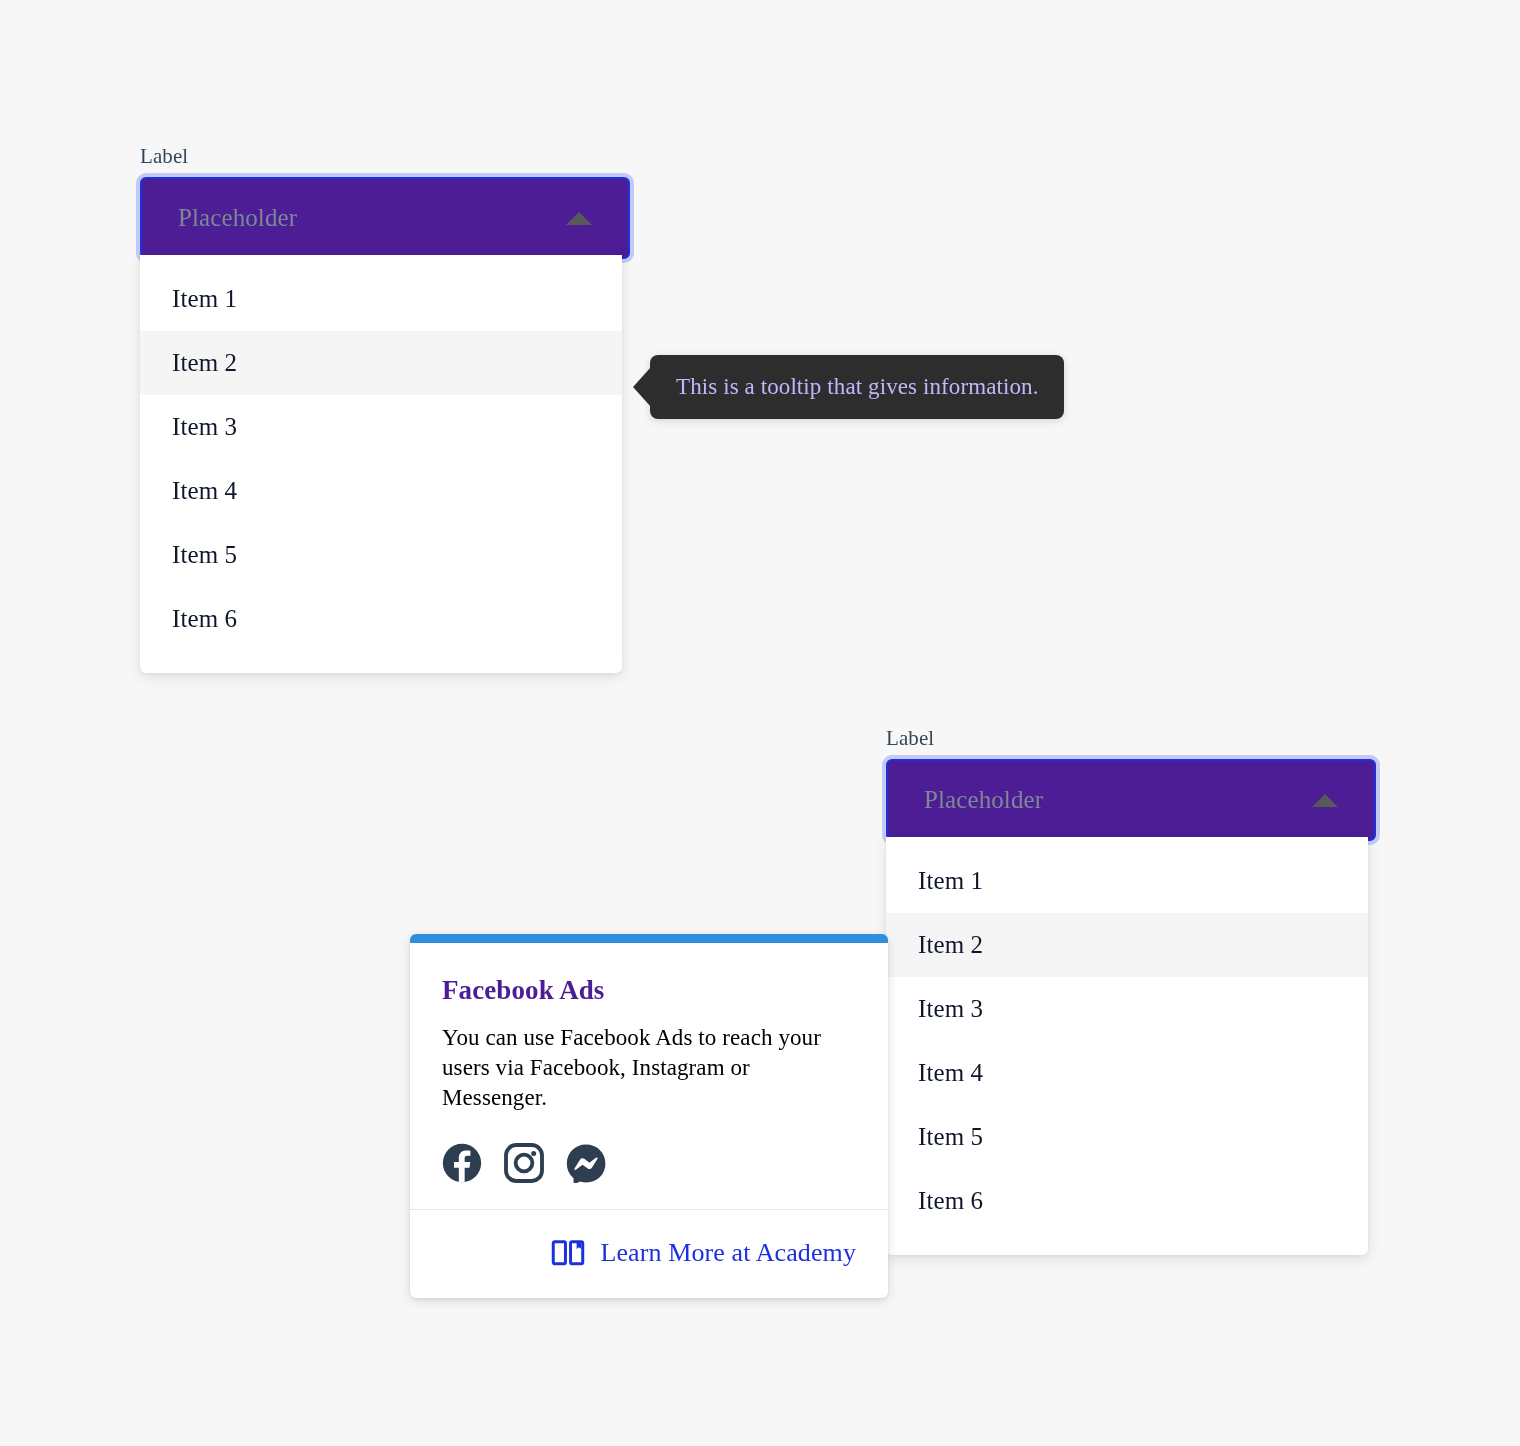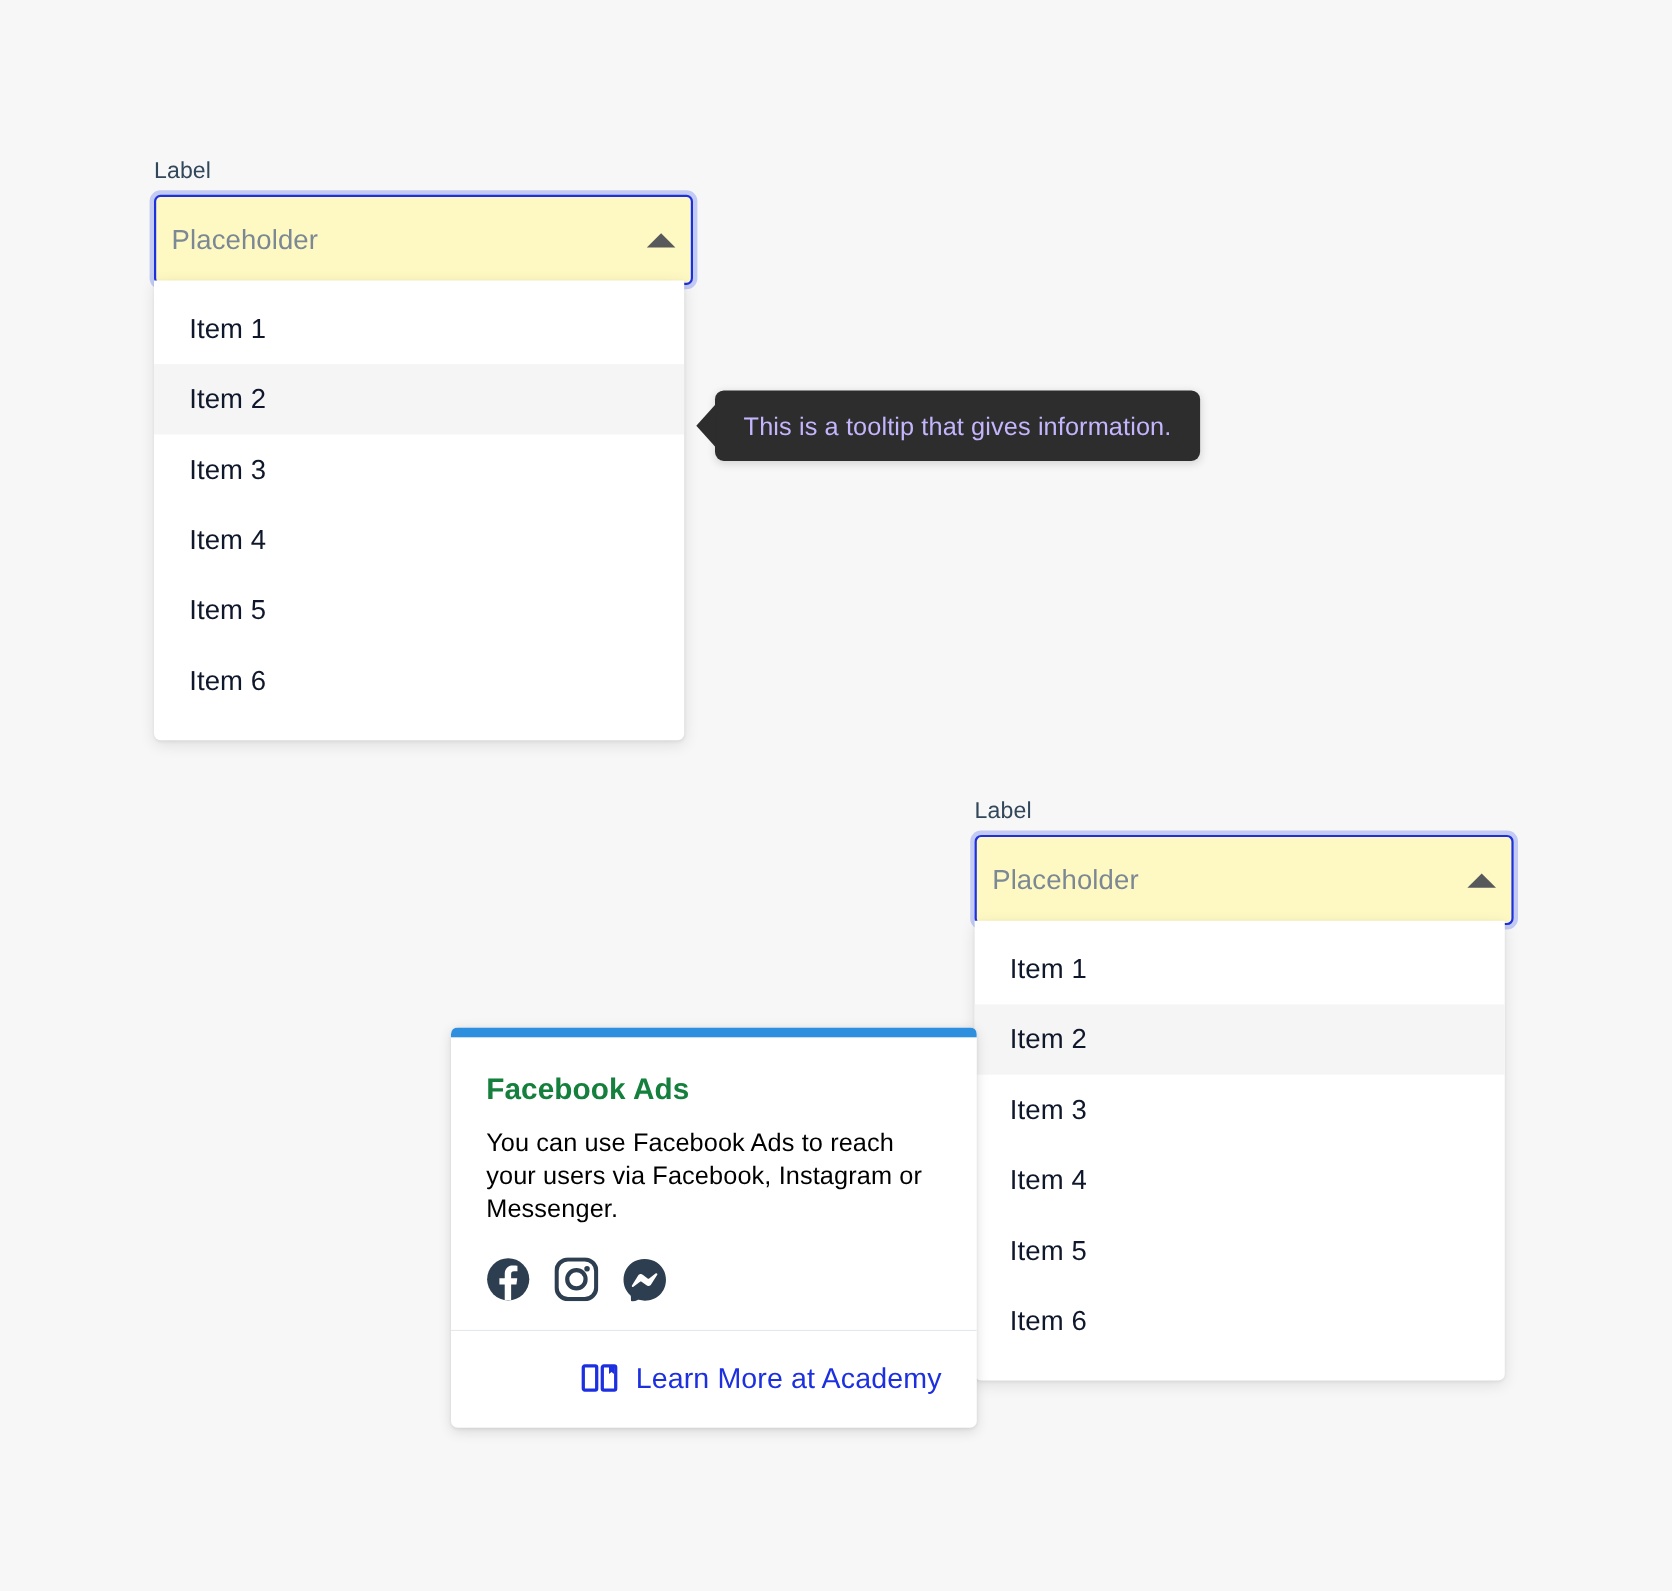--- a/index.html
+++ b/index.html
@@ -11,42 +11,43 @@
     font-family: "Liberation Sans", "DejaVu Sans", sans-serif;
     -webkit-font-smoothing: antialiased;
   }
 
   #stage {
     position: relative;
     width: 1392px;
     height: 1446px;
     overflow: hidden;
     background: #f7f7f7;
+    font-family: Liberation Serif, serif;
   }
 
   
   .select-group { position: absolute; }
 
   .field-label {
     font-size: 21px;
     color: #33475b;
     line-height: 26px;
     margin-bottom: 8px;
     letter-spacing: .1px;
   }
 
   .select-control {
     position: relative;
-    background: #fef9c3;
+    background: #4c1d95;
     border: 2px solid #1c30e0;
     border-radius: 6px;
     box-shadow: 0 0 0 4px #c3caf3;
     display: flex;
     align-items: center;
-    padding: 0 14px;
+    padding: 0 36px;
     cursor: pointer;
   }
 
   .select-placeholder {
     flex: 1;
     font-size: 25px;
     color: #7c8894;
     line-height: 30px;
     letter-spacing: .1px;
   }
@@ -111,21 +112,21 @@
     border-radius: 6px;
     box-shadow: 0 3px 12px rgba(0,0,0,.12), 0 1px 3px rgba(0,0,0,.08);
     overflow: hidden;
   }
   .card-accent-bar { height: 9px; width: 100%; background: #2e8fdf; }
   .card-body { padding: 30px 32px 26px 32px; }
 
   .card-title {
     font-size: 27px;
     font-weight: bold;
-    color: #15803d;
+    color: #4c1d95;
     line-height: 34px;
     letter-spacing: .1px;
     margin-bottom: 16px;
   }
   .card-text {
     font-size: 23px;
     color: #000000;
     line-height: 30px;
     letter-spacing: .1px;
     max-width: 420px;

